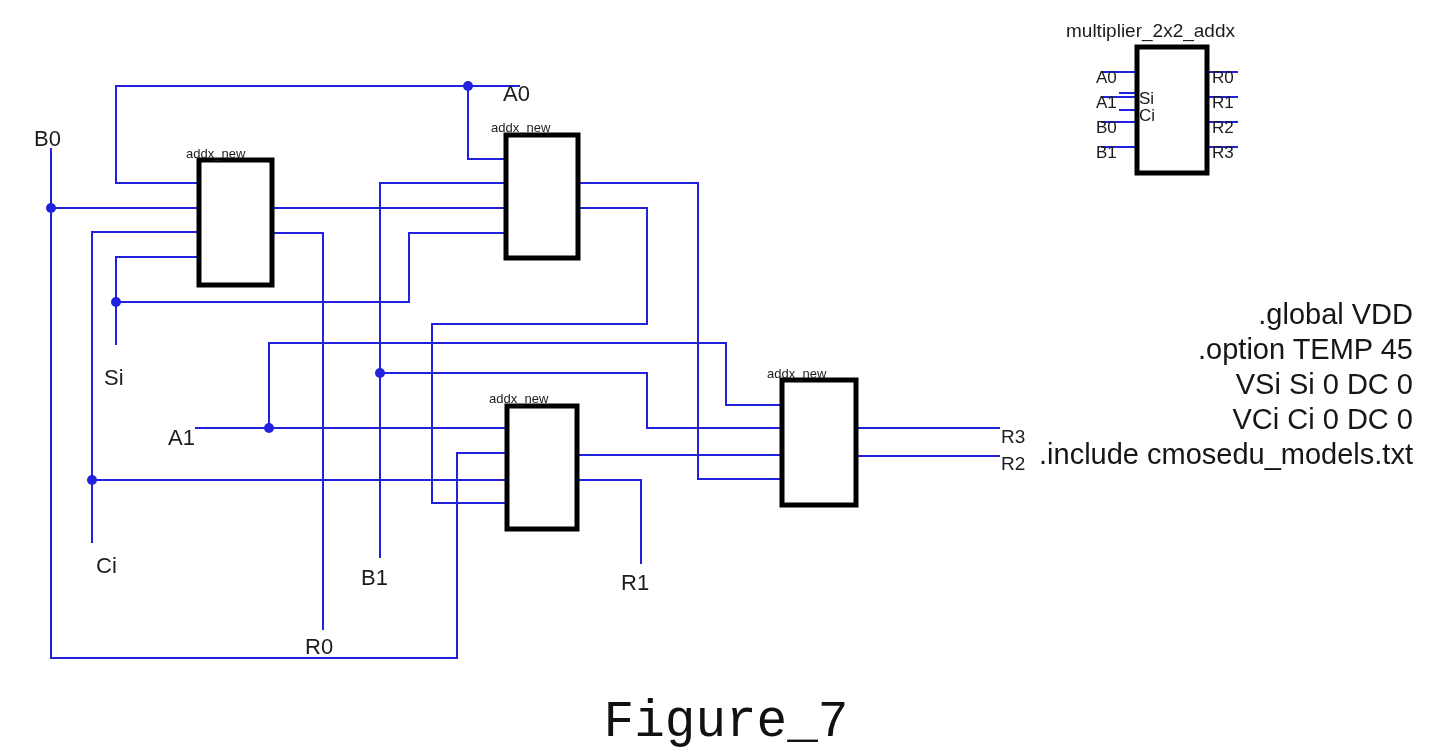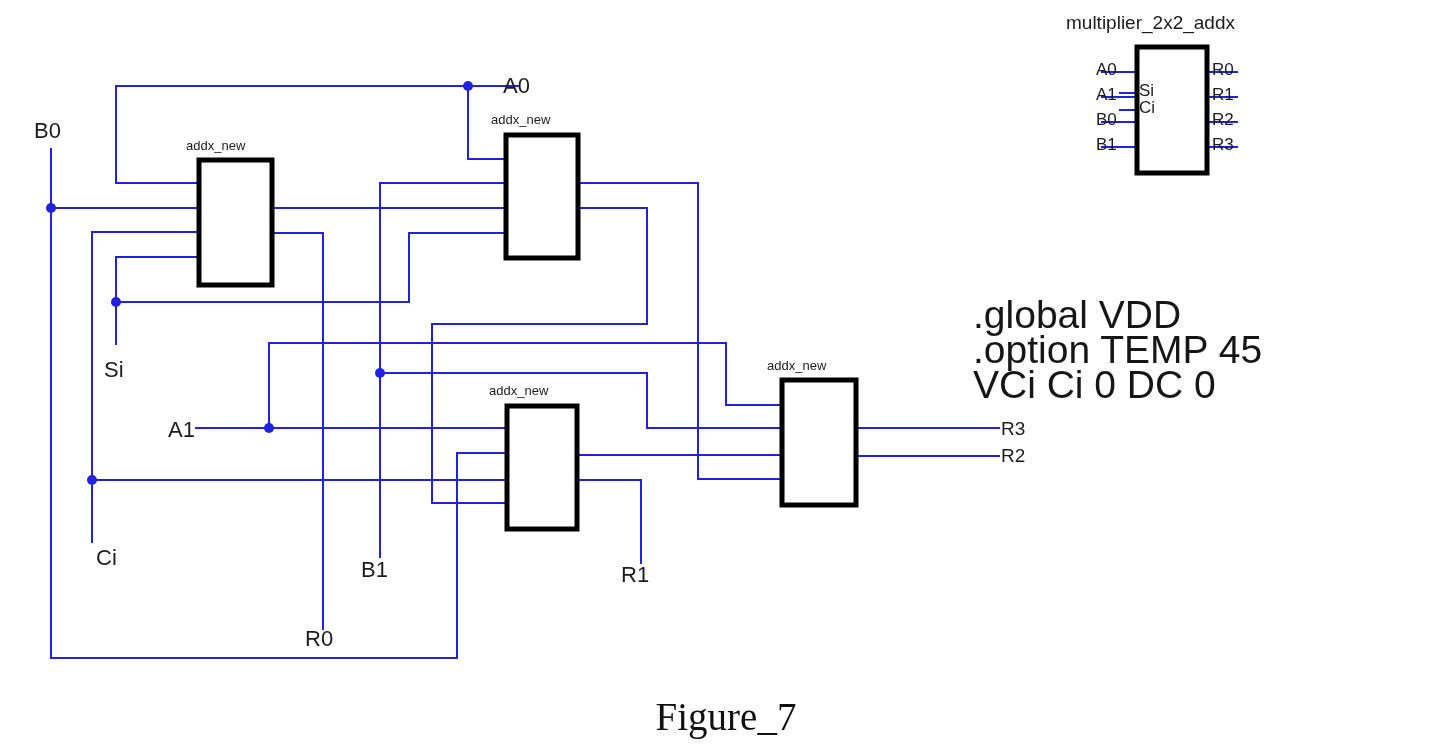--- a/index.html
+++ b/index.html
@@ -5,33 +5,33 @@
   html,body{margin:0;padding:0;background:#ffffff;}
   .canvas{
     position:relative;width:1436px;height:750px;background:#ffffff;overflow:hidden;
     font-family:"Liberation Sans", sans-serif;
   }
   .canvas svg{position:absolute;left:0;top:0;}
   .wire{stroke:var(--wire,#2121de);stroke-width:2;fill:none;}
   .stub{stroke:var(--wire,#2121de);stroke-width:2;fill:none;}
   .dot{fill:var(--wire,#2121de);stroke:none;}
   .block{fill:#ffffff;stroke:var(--component,#000000);stroke-width:5;}
-  .lbl{position:absolute;color:var(--text,#1c1c1c);white-space:nowrap;line-height:1.1;}
+  .lbl{position:absolute;color:var(--text,#1c1c1c);white-space:nowrap;line-height:1.1;margin-top:8px;}
   .net{font-size:22px;}
   .out{font-size:19px;}
   .inst{font-size:13px;}
   .symlbl{font-size:17px;}
   .symtitle{font-size:19px;}
   .spice{
     position:absolute;left:973px;top:297px;width:440px;
-    font-size:39px;line-height:35px;text-align:left;color:#161616;
+    font-size:29px;line-height:35px;text-align:right;color:#161616;
   }
   .caption{
     position:absolute;left:553px;top:694px;width:346px;text-align:center;
-    font-family:Liberation Serif, serif;font-size:39px;color:#111111;
+    font-family:Liberation Mono, monospace;font-size:51px;color:#111111;
   }
 </style>
 </head>
 <body>
 
 <div class="canvas">
 
   <svg width="1436" height="750" viewBox="0 0 1436 750">
 
     <path class="wire" d="M199,183 H116 V86 H520 M468,86 V159 H506"></path>
@@ -89,18 +89,20 @@
   <div class="lbl symlbl" style="left:1139px;top:82px;">Si</div>
   <div class="lbl symlbl" style="left:1139px;top:99px;">Ci</div>
   <div class="lbl symlbl" style="left:1212px;top:61px;">R0</div>
   <div class="lbl symlbl" style="left:1212px;top:86px;">R1</div>
   <div class="lbl symlbl" style="left:1212px;top:111px;">R2</div>
   <div class="lbl symlbl" style="left:1212px;top:136px;">R3</div>
 
   <div class="spice">
     <div>.global VDD</div>
     <div>.option TEMP 45</div>
+    <div>VSi Si 0 DC 0</div>
     <div>VCi Ci 0 DC 0</div>
+    <div>.include cmosedu_models.txt</div>
   </div>
 
   <div class="caption">Figure_7</div>
 
 </div>
 
 </body></html>

